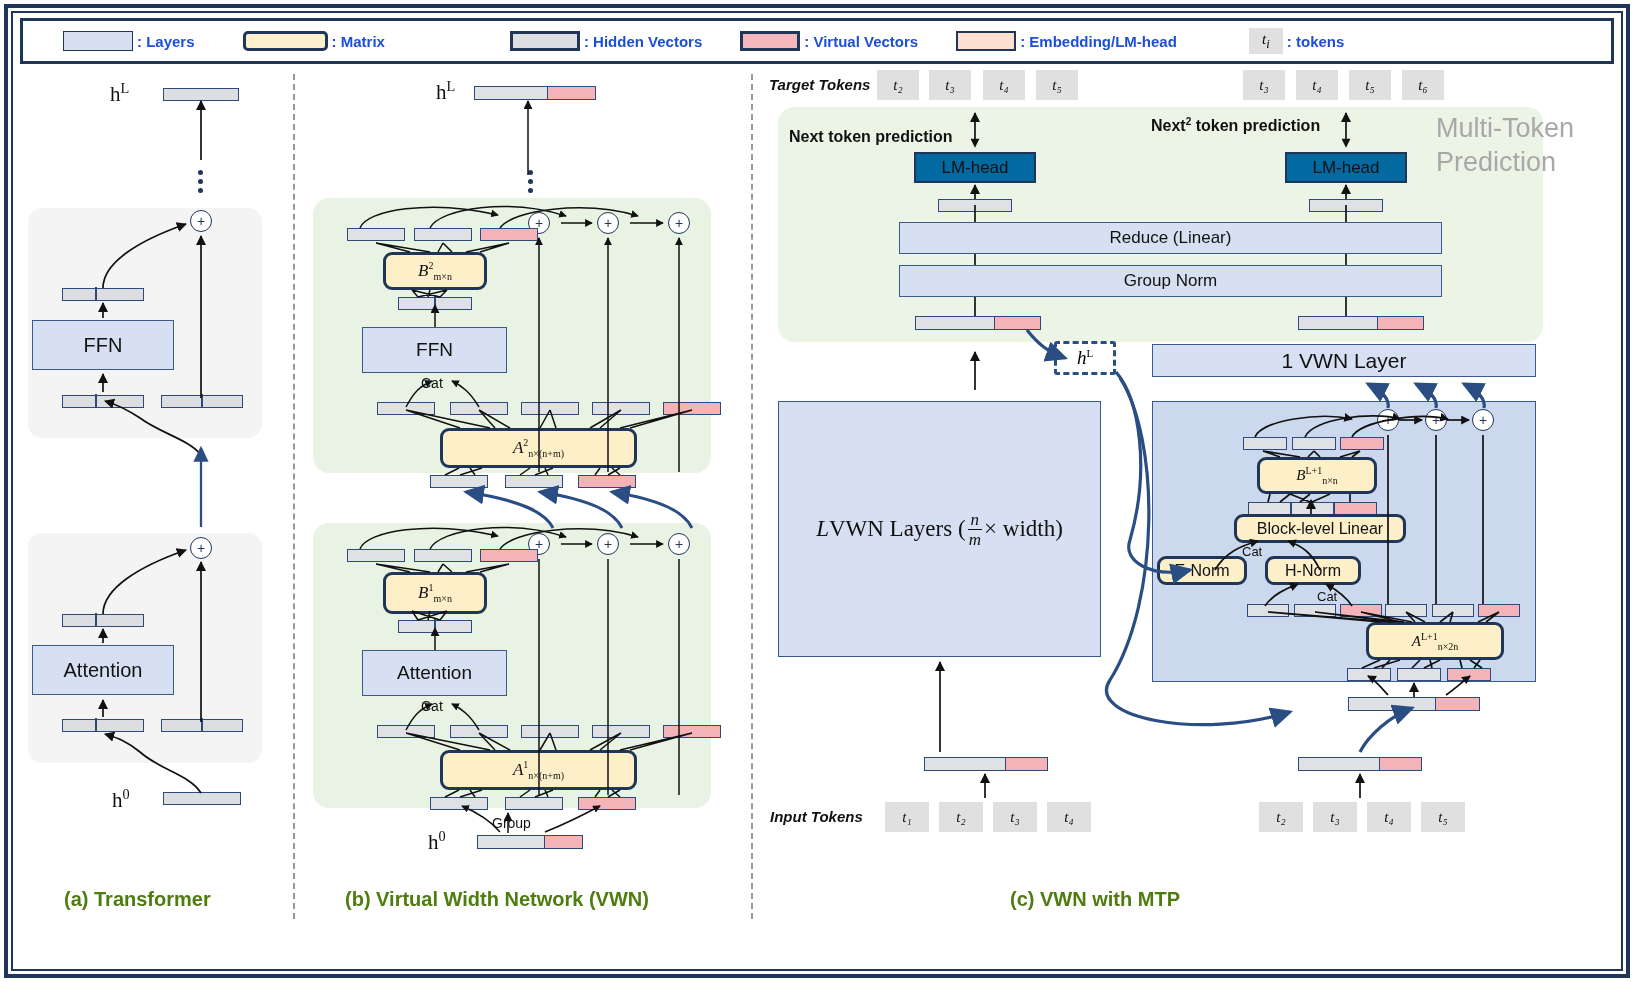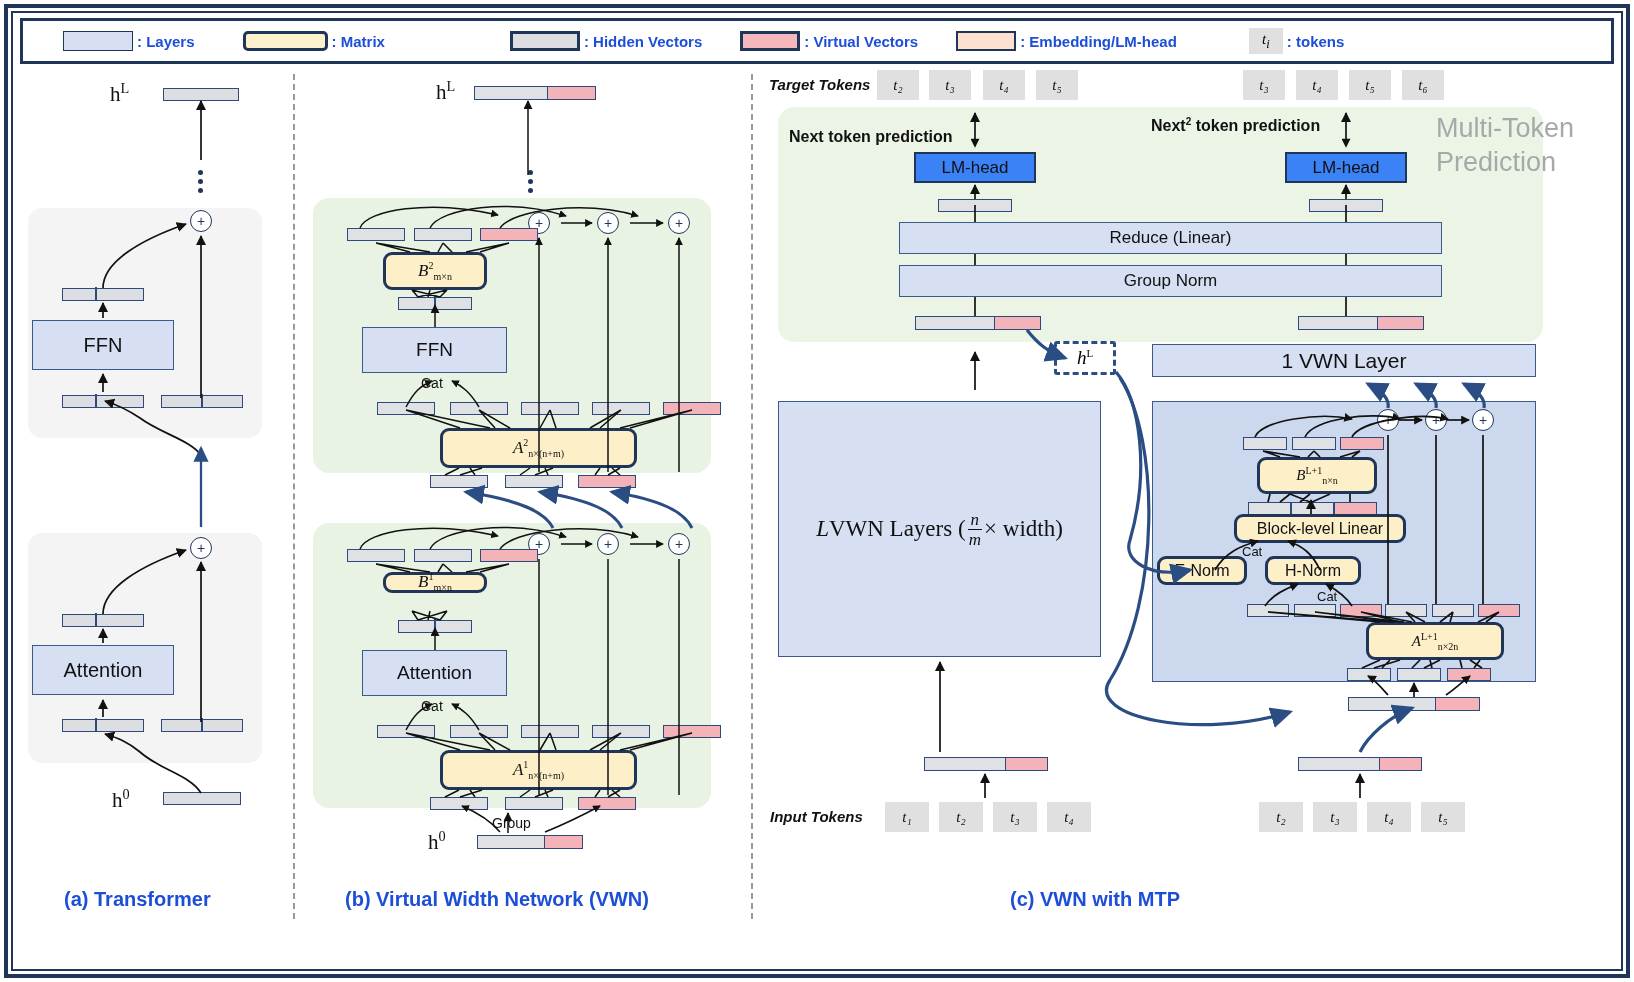--- a/index.html
+++ b/index.html
@@ -69,21 +69,21 @@
     display:flex; align-items:center; justify-content:center;
     font-size:20px; color:#111; font-family:"Liberation Sans", sans-serif;
   }
   .boxmatrix {
     position:absolute; border:3px solid #1f3658; background:#fdefc8;
     border-radius:9px;
     display:flex; align-items:center; justify-content:center;
     font-family:"Liberation Serif", serif; color:#111;
   }
   .boxembed {
-    position:absolute; border:2px solid #1f3658; background:#3b82f6;
+    position:absolute; border:2px solid #1f3658; background:#0369a1;
     display:flex; align-items:center; justify-content:center;
     font-size:17px; color:#111;
   }
 
   
   .region-grey { position:absolute; background:#f4f4f4; border-radius:14px; }
   .region-green{ position:absolute; background:#e9f3e3; border-radius:16px; }
   .region-mtp  { position:absolute; background:#ecf4e6; border-radius:16px; }
   .region-blue { position:absolute; background:#ccd8ee; border:1.4px solid #3a5a8c; }
 
@@ -92,21 +92,21 @@
     position:absolute; width:22px; height:22px; border-radius:50%;
     border:1.7px solid #1f3658; background:#fff;
     display:flex; align-items:center; justify-content:center;
     font-size:14px; color:#1f3658; line-height:1;
   }
 
   
   .mlabel { position:absolute; font-family:"Liberation Serif", serif; color:#111; white-space:nowrap; }
   .plabel { position:absolute; font-family:"Liberation Sans", sans-serif; color:#111; white-space:nowrap; }
   .caption {
-    position:absolute; font-weight:bold; font-size:20px; color:#1d4ed8;
+    position:absolute; font-weight:bold; font-size:20px; color:#4d7c0f;
     font-family:"Liberation Sans", sans-serif; white-space:nowrap;
   }
   .token {
     position:absolute; background:#e0e0e0; display:flex;
     align-items:center; justify-content:center;
     font-family:"Liberation Serif", serif; font-style:italic; font-size:15px; color:#111;
   }
   .vdots { position:absolute; display:flex; flex-direction:column; gap:4px; align-items:center; }
   .vdots i { display:block; width:5px; height:5px; border-radius:50%; background:#1f3658; }
 
@@ -277,21 +277,21 @@
       <span>+</span>
     </div>
   <div class="plus" style="left:668px; top:533px;">
       <span>+</span>
     </div>
 
   <div class="bar hid" style="left:347px; top:549px; width:58px;"></div>
   <div class="bar hid" style="left:414px; top:549px; width:58px;"></div>
   <div class="bar virt" style="left:480px; top:549px; width:58px;"></div>
 
-  <div class="boxmatrix" style="left:383px; top:572px; width:104px; height:21px; font-size:17px;">
+  <div class="boxmatrix" style="left:383px; top:572px; width:104px; height:42px; font-size:17px;">
     <span><i>B</i><sup style="font-size:10px">1</sup><sub style="font-size:10px">m×n</sub></span>
   </div>
 
   <div class="bar hid" style="left:398px; top:620px; width:74px;">
     <div class="notch" style="left:35px; top:-1.6px; height:13px;"></div>
   </div>
   <div class="boxlayer" style="left:362px; top:650px; width:145px; height:46px; font-size:19px;">
       <span>Attention</span>
     </div>
 

